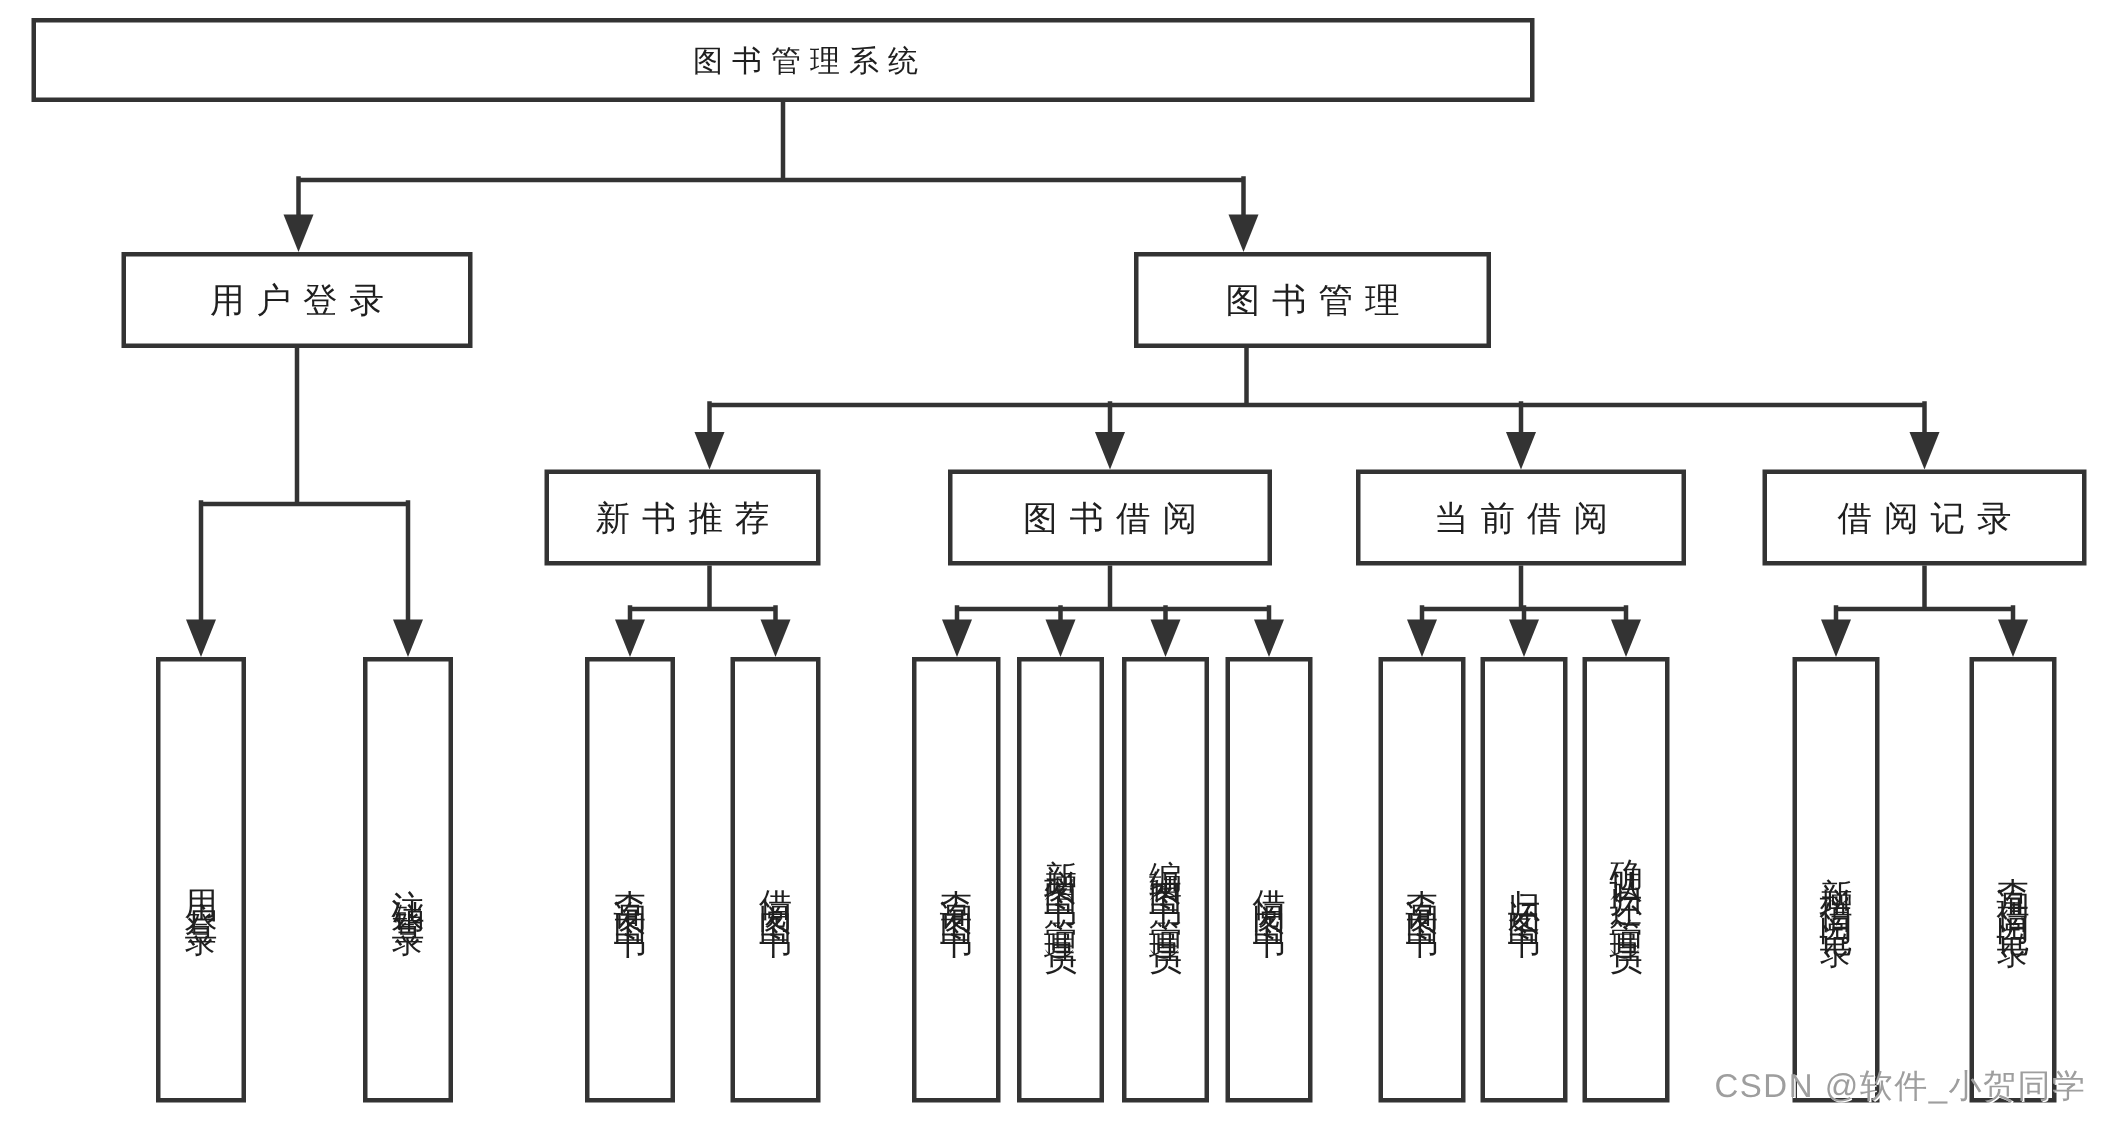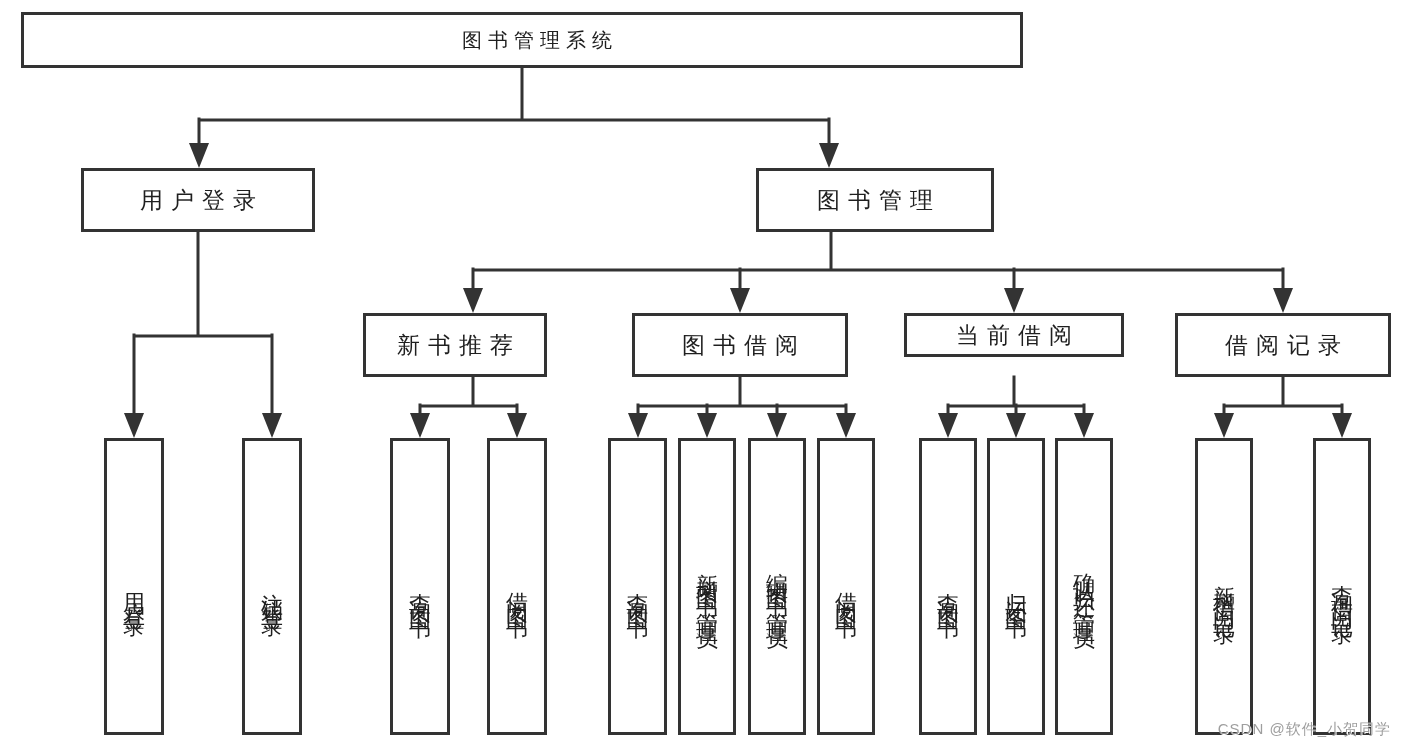--- a/index.html
+++ b/index.html
@@ -46,41 +46,41 @@
     letter-spacing: 8px;
     margin-bottom: -8px;
     white-space: nowrap;
   }
   
   .n-root            { left: 21px;   top: 12px;  width: 1002px; height: 56px; padding-left: 30px; }
   .n-user-login      { left: 81px;   top: 168px; width: 234px;  height: 64px; }
   .n-book-mgmt       { left: 712px;  top: 168px; width: 238px;  height: 64px; margin-left: 44px; }
   .n-new-book-rec    { left: 363px;  top: 313px; width: 184px;  height: 64px; }
   .n-book-borrow     { left: 632px;  top: 313px; width: 216px;  height: 64px; }
-  .n-current-borrow  { left: 904px;  top: 313px; width: 220px;  height: 44px; align-items: center; }
+  .n-current-borrow  { left: 904px;  top: 313px; width: 220px;  height: 64px; align-items: center; }
   .n-borrow-records  { left: 1175px; top: 313px; width: 216px;  height: 64px; }
   .leaf { top: 438px; height: 297px; }
   .n-leaf-login          { left: 104px;  width: 60px; }
   .n-leaf-logout         { left: 242px;  width: 60px; }
   .n-leaf-query-1        { left: 390px;  width: 60px; }
   .n-leaf-borrow-1       { left: 487px;  width: 60px; }
   .n-leaf-query-2        { left: 608px;  width: 59px; }
   .n-leaf-add-book       { left: 678px;  width: 58px; }
   .n-leaf-edit-book      { left: 748px;  width: 58px; }
   .n-leaf-borrow-2       { left: 817px;  width: 58px; }
   .n-leaf-query-3        { left: 919px;  width: 58px; }
   .n-leaf-return-book    { left: 987px;  width: 58px; }
   .n-leaf-confirm-return { left: 1055px; width: 58px; }
   .n-leaf-add-record     { left: 1195px; width: 58px; }
   .n-leaf-query-record   { left: 1313px; width: 58px; }
   .watermark {
     position: absolute;
     right: 14px;
     bottom: 8px;
-    font-size: 15px;
+    font-size: 22px;
     letter-spacing: 1px;
     color: #9e9e9e;
     text-shadow: 1px 1px 0 #ffffff;
     z-index: 5;
     white-space: nowrap;
   }
 </style>
 </head>
 <body>
 

